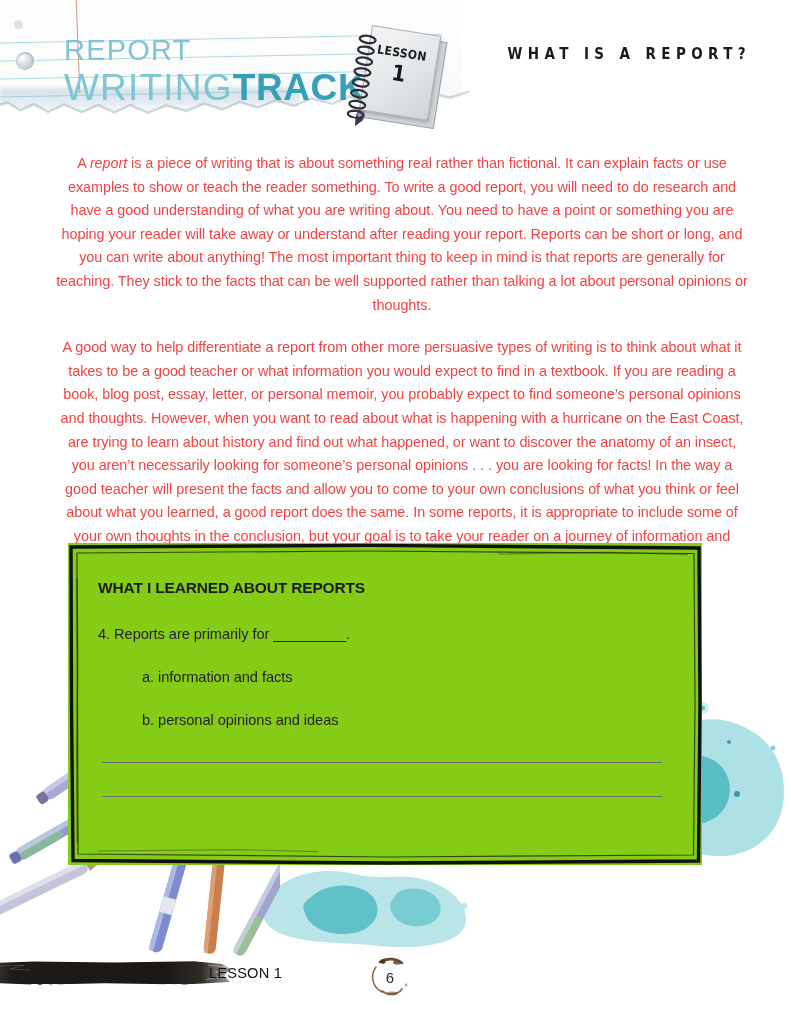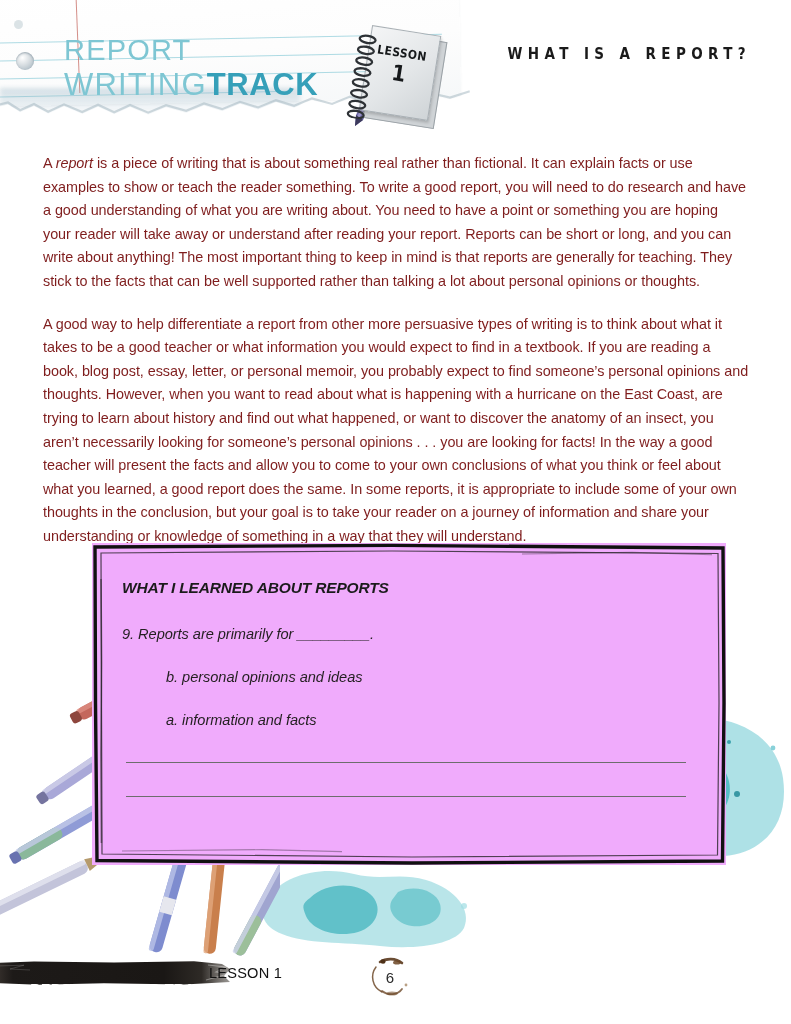--- a/index.html
+++ b/index.html
@@ -77,21 +77,21 @@
     line-height: 1.0;
     white-space: nowrap;
   }
   .mast-l1 {
     font-size: 29px;
     letter-spacing: 1.2px;
     color: #7ec6d3;
     font-weight: 400;
   }
   .mast-l2 {
-    font-size: 31px;
+    font-size: 37px;
     letter-spacing: 1.2px;
     color: #7ec6d3;
     font-weight: 400;
     margin-top: 4px;
   }
   .mast-track {
     color: #36a0b9;
     font-weight: 700;
     letter-spacing: .6px;
   }
@@ -157,35 +157,34 @@
 
   
   #article {
     position: absolute;
     left: 43px; top: 152px;
     width: 706px;
   }
   .para {
     font-size: 14.4px;
     line-height: 23.6px;
-    color: #7f1d1d;
-    margin: 0 0 19px 0;
-    text-align: left;
+    color: #ef4444;
+    margin: 0 0 19px 12px;
+    text-align: center;
     letter-spacing: -0.05px;
   }
   .para em { font-style: italic; }
 
   
   #worksheet {
     position: absolute;
-    left: 92px; top: 543px;
+    left: 68px; top: 543px;
     width: 634px; height: 322px;
-    background: #f0abfc;
+    background: #84cc16;
     z-index: 5;
-    font-style: italic;
   }
   .rough-border {
     position: absolute;
     inset: 0;
     pointer-events: none;
   }
   #worksheet-inner {
     position: absolute;
     left: 0; top: 0; right: 0; bottom: 0;
     padding: 36px 34px 0 30px;
@@ -443,23 +442,23 @@
   <svg class="rough-border" viewBox="0 0 634 322" preserveAspectRatio="none">
     <path d="M3,4 L300,2.4 L631,5 L632,160 L630.5,318 L320,320 L5,317.5 L3.5,160 Z" fill="none" stroke="#111111" stroke-width="3.4" stroke-linejoin="miter"></path>
     <path d="M9,10 L300,8 L626,10.5 L627,160 L625.5,312 L320,314 L10,311 L9.5,160 Z" fill="none" stroke="#1b1b1b" stroke-width="1.2" opacity=".75"></path>
     <path d="M9,36 L9.6,120 L8.8,210 L9.4,300" fill="none" stroke="#1b1b1b" stroke-width="1.6" opacity=".5"></path>
     <path d="M430,11 L540,9.4 L620,11.8" fill="none" stroke="#1b1b1b" stroke-width="1.1" opacity=".4"></path>
     <path d="M30,308 L170,306.6 L250,308.6" fill="none" stroke="#1b1b1b" stroke-width="1.1" opacity=".35"></path>
   </svg>
 
   <div id="worksheet-inner">
     <div id="worksheet-title">WHAT I LEARNED ABOUT REPORTS</div>
-    <div class="q-line">9. Reports are  primarily for _________.</div>
+    <div class="q-line">4. Reports are  primarily for _________.</div>
+    <div class="opt-line">a.  information and facts</div>
     <div class="opt-line">b.  personal opinions and ideas</div>
-    <div class="opt-line">a.  information and facts</div>
     <div class="answer-rule"></div>
     <div class="answer-rule second"></div>
   </div>
 </div>
 
 <div id="footer">
   <svg id="footer-bar" viewBox="0 0 238 26" preserveAspectRatio="none">
     <defs>
       <linearGradient id="brushgrad" x1="0" y1="0" x2="1" y2="0">
         <stop offset="0%" stop-color="#3a3430"></stop>

